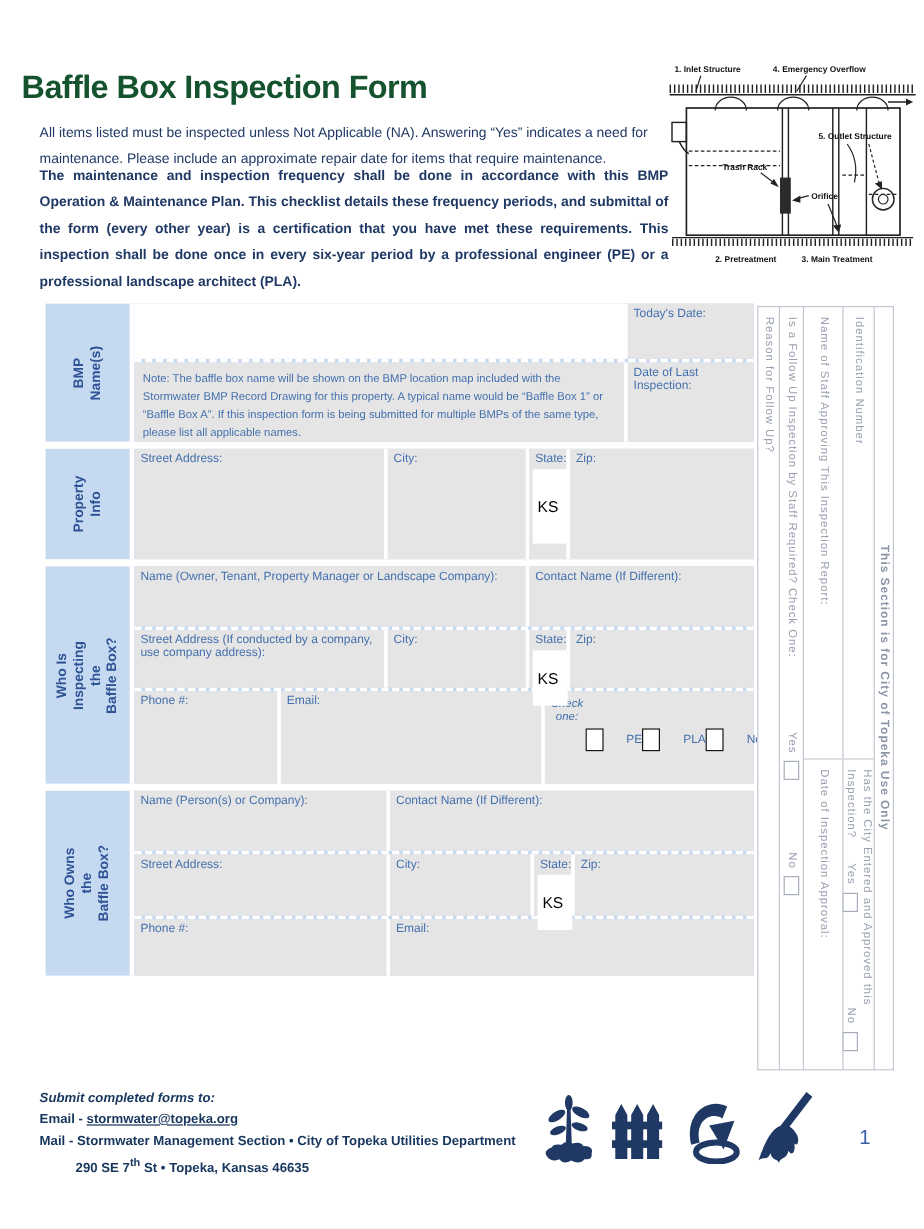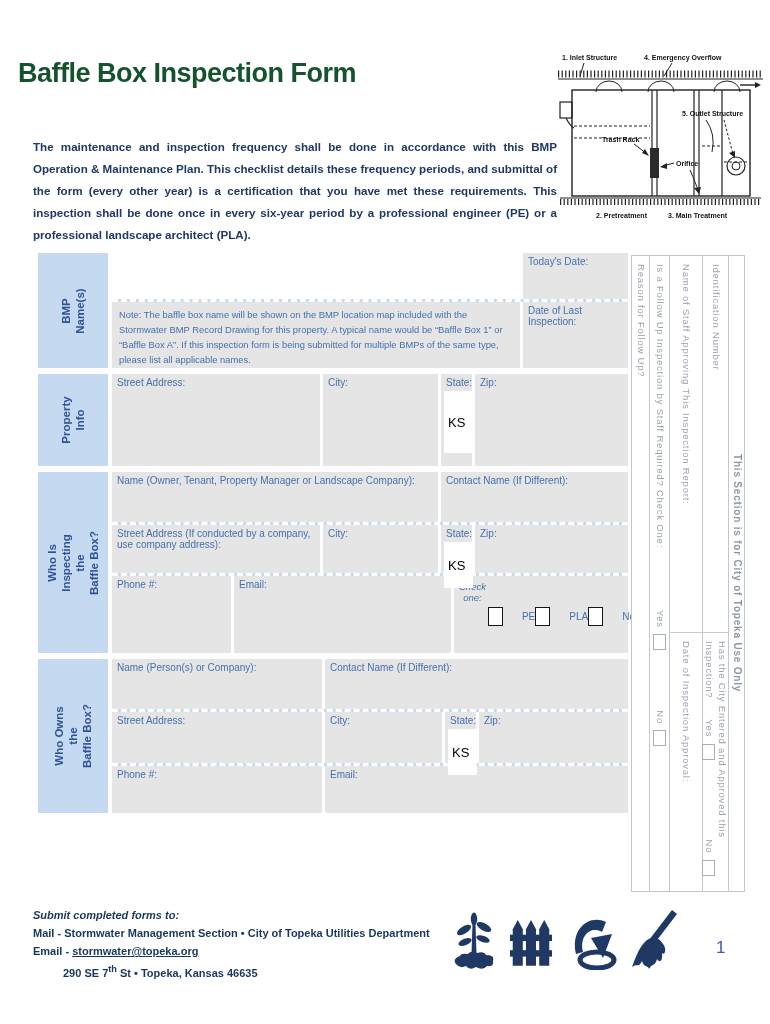--- a/index.html
+++ b/index.html
@@ -79,20 +79,21 @@
   .icons{position:absolute;left:452px;top:910px;display:flex;align-items:flex-end;gap:14px;}
   .icons svg{display:block;}
   .page-num{position:absolute;left:716px;top:938px;font-size:17px;color:#3B5EA8;}
 </style>
 </head>
 <body>
 
 <div class="page">
 
   <div class="title">Baffle Box Inspection Form</div>
+  <div class="intro intro1">All items listed must be inspected unless Not Applicable (NA). Answering “Yes” indicates a need for maintenance. Please include an approximate repair date for items that require maintenance.</div>
   <div class="intro intro2">The maintenance and inspection frequency shall be done in accordance with this BMP Operation &amp; Maintenance Plan. This checklist details these frequency periods, and submittal of the form (every other year) is a certification that you have met these requirements. This inspection shall be done once in every six-year period by a professional engineer (PE) or a professional landscape architect (PLA).</div>
 
   <div class="diagram">
     <svg viewBox="0 0 209 182">
       <text class="dlabel" x="6" y="10">1. Inlet Structure</text>
       <text class="dlabel" x="88" y="10">4. Emergency Overflow</text>
       <line x1="28" y1="13" x2="24" y2="26" stroke="#222" stroke-width="1"></line>
       <line x1="116" y1="13" x2="108" y2="26" stroke="#222" stroke-width="1"></line>
 
       <path d="M2 24 H207" stroke="#222" stroke-width="7" stroke-dasharray="1.2 2.4" fill="none"></path>
@@ -295,24 +296,24 @@
         </div>
       </div>
     </div>
     <div class="vcol col-header">
       <span class="vtext hdr">This Section is for City of Topeka Use Only</span>
     </div>
   </div>
 
   <div class="footer">
     <div class="submit-line">Submit completed forms to:</div>
-    <div>Mail - Stormwater Management Section  •  City of Topeka Utilities Department</div>
     <div>
       <span>Email - </span><span class="email-link">stormwater@topeka.org</span>
     </div>
+    <div>Mail - Stormwater Management Section  •  City of Topeka Utilities Department</div>
     <div class="addr-line">
       <span>290 SE 7</span><sup>th</sup><span> St  • Topeka, Kansas 46635</span>
     </div>
   </div>
 
   <div class="icons">
     <svg width="44" height="58" viewBox="0 0 44 58" fill="#1F3864">
       <ellipse cx="22" cy="7" rx="3.2" ry="6.5"></ellipse>
       <ellipse cx="12" cy="18" rx="8" ry="3.6" transform="rotate(-32 12 18)"></ellipse>
       <ellipse cx="32" cy="15" rx="8" ry="3.6" transform="rotate(28 32 15)"></ellipse>

